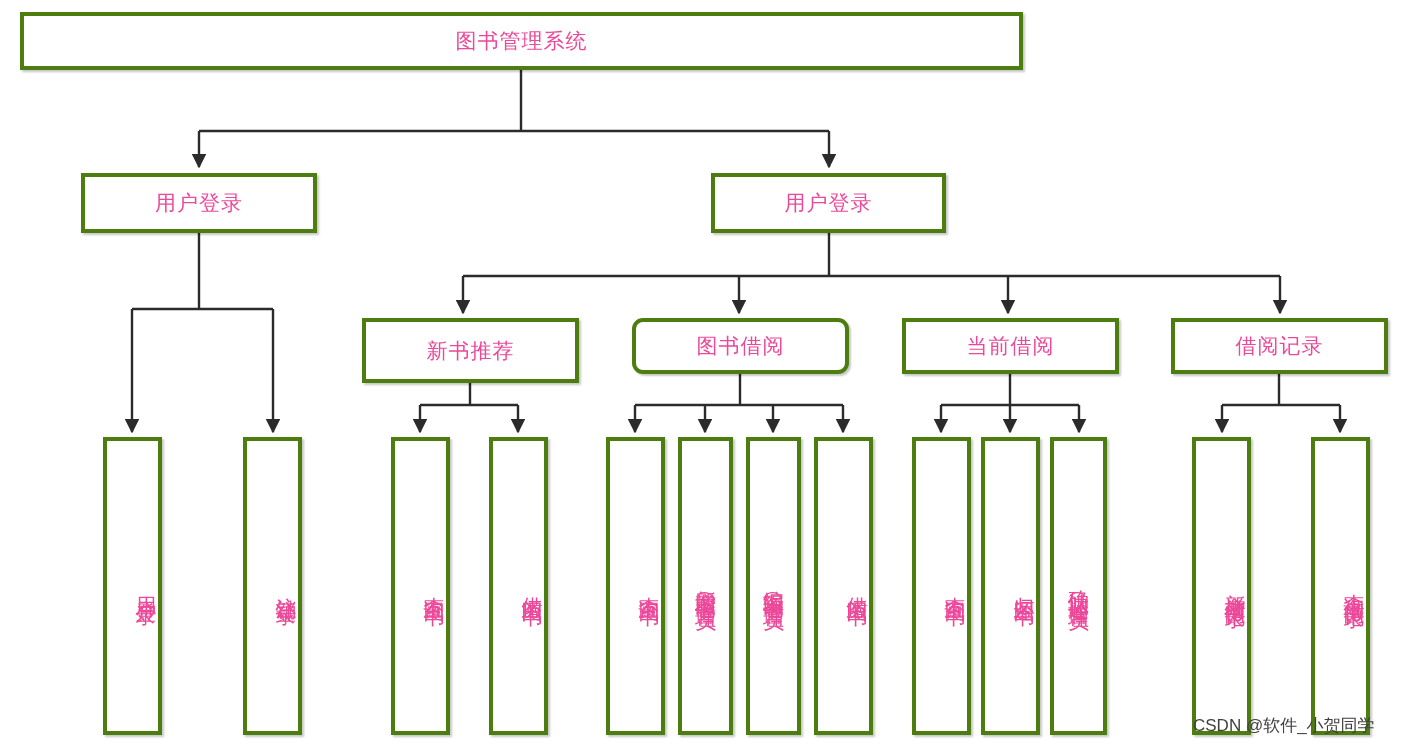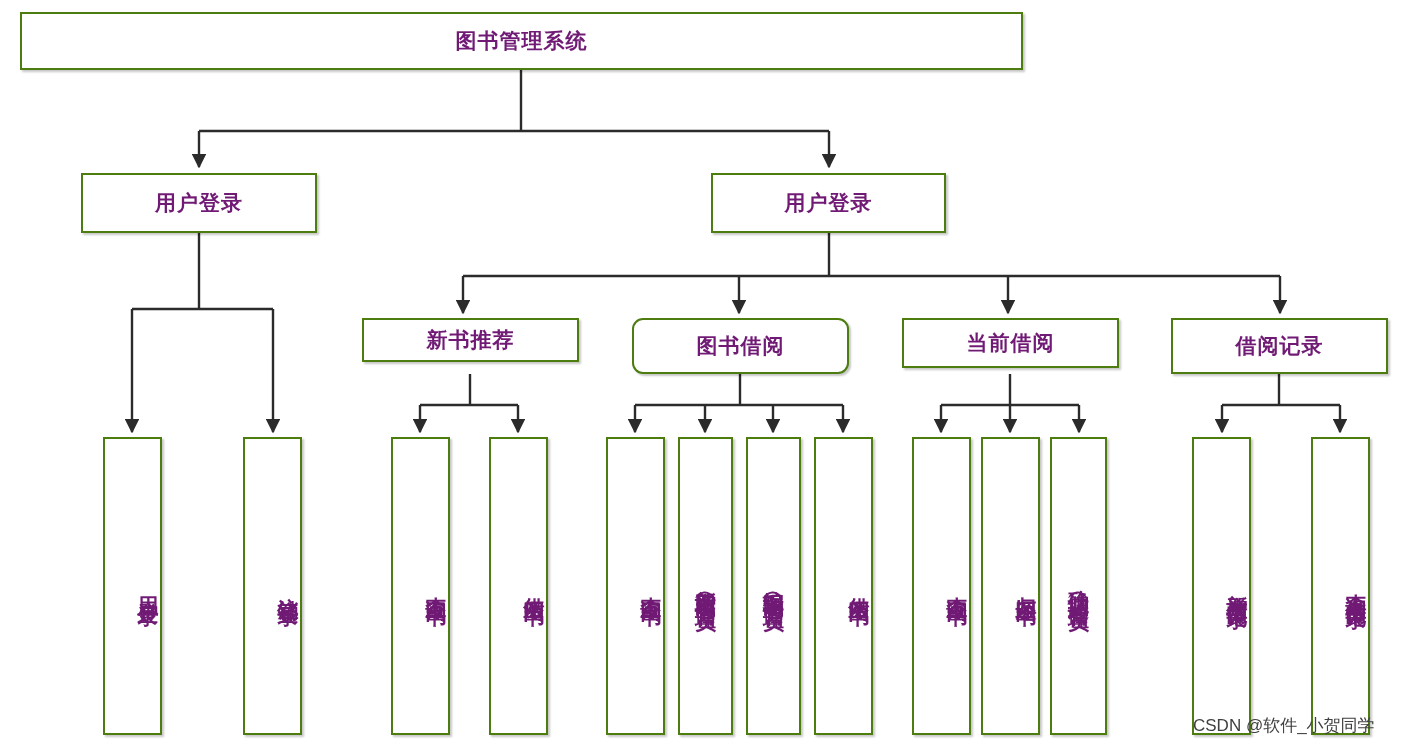--- a/index.html
+++ b/index.html
@@ -22,28 +22,27 @@
     left: 0;
     top: 0;
     width: 1405px;
     height: 747px;
     pointer-events: none;
   }
   .node {
     position: absolute;
     box-sizing: border-box;
     background: #ffffff;
-    border: 2px solid #4d7c0f;
+    border: 4px solid #4d7c0f;
     box-shadow: 2px 2px 2px rgba(0,0,0,0.22);
     display: flex;
     align-items: center;
     justify-content: center;
-    color: #701a75;
+    color: #ec4899;
     z-index: 2;
-    font-weight: bold;
   }
   .node.h {
     font-size: 21px;
     letter-spacing: 1px;
     line-height: 1.2;
   }
   .node.v {
     font-size: 21px;
     writing-mode: vertical-rl;
     text-orientation: upright;
@@ -127,27 +126,27 @@
     <span>图书管理系统</span>
   </div>
 
   <div class="node h" style="left:81px; top:173px; width:236px; height:60px;">
     <span>用户登录</span>
   </div>
   <div class="node h" style="left:711px; top:173px; width:235px; height:60px;">
     <span>用户登录</span>
   </div>
 
-  <div class="node h" style="left:362px; top:318px; width:217px; height:44px;text-align:right;">
+  <div class="node h" style="left:362px; top:318px; width:217px; height:65px;text-align:right;">
     <span>新书推荐</span>
   </div>
   <div class="node h" style="left:632px; top:318px; width:217px; height:56px;border-radius:11px;">
     <span>图书借阅</span>
   </div>
-  <div class="node h" style="left:902px; top:318px; width:217px; height:50px;">
+  <div class="node h" style="left:902px; top:318px; width:217px; height:56px;">
     <span>当前借阅</span>
   </div>
   <div class="node h" style="left:1171px; top:318px; width:217px; height:56px;">
     <span>借阅记录</span>
   </div>
 
   <div class="node v" style="left:103px; top:437px; width:59px; height:298px;">
     <span>用户登录</span>
   </div>
   <div class="node v" style="left:243px; top:437px; width:59px; height:298px;">

